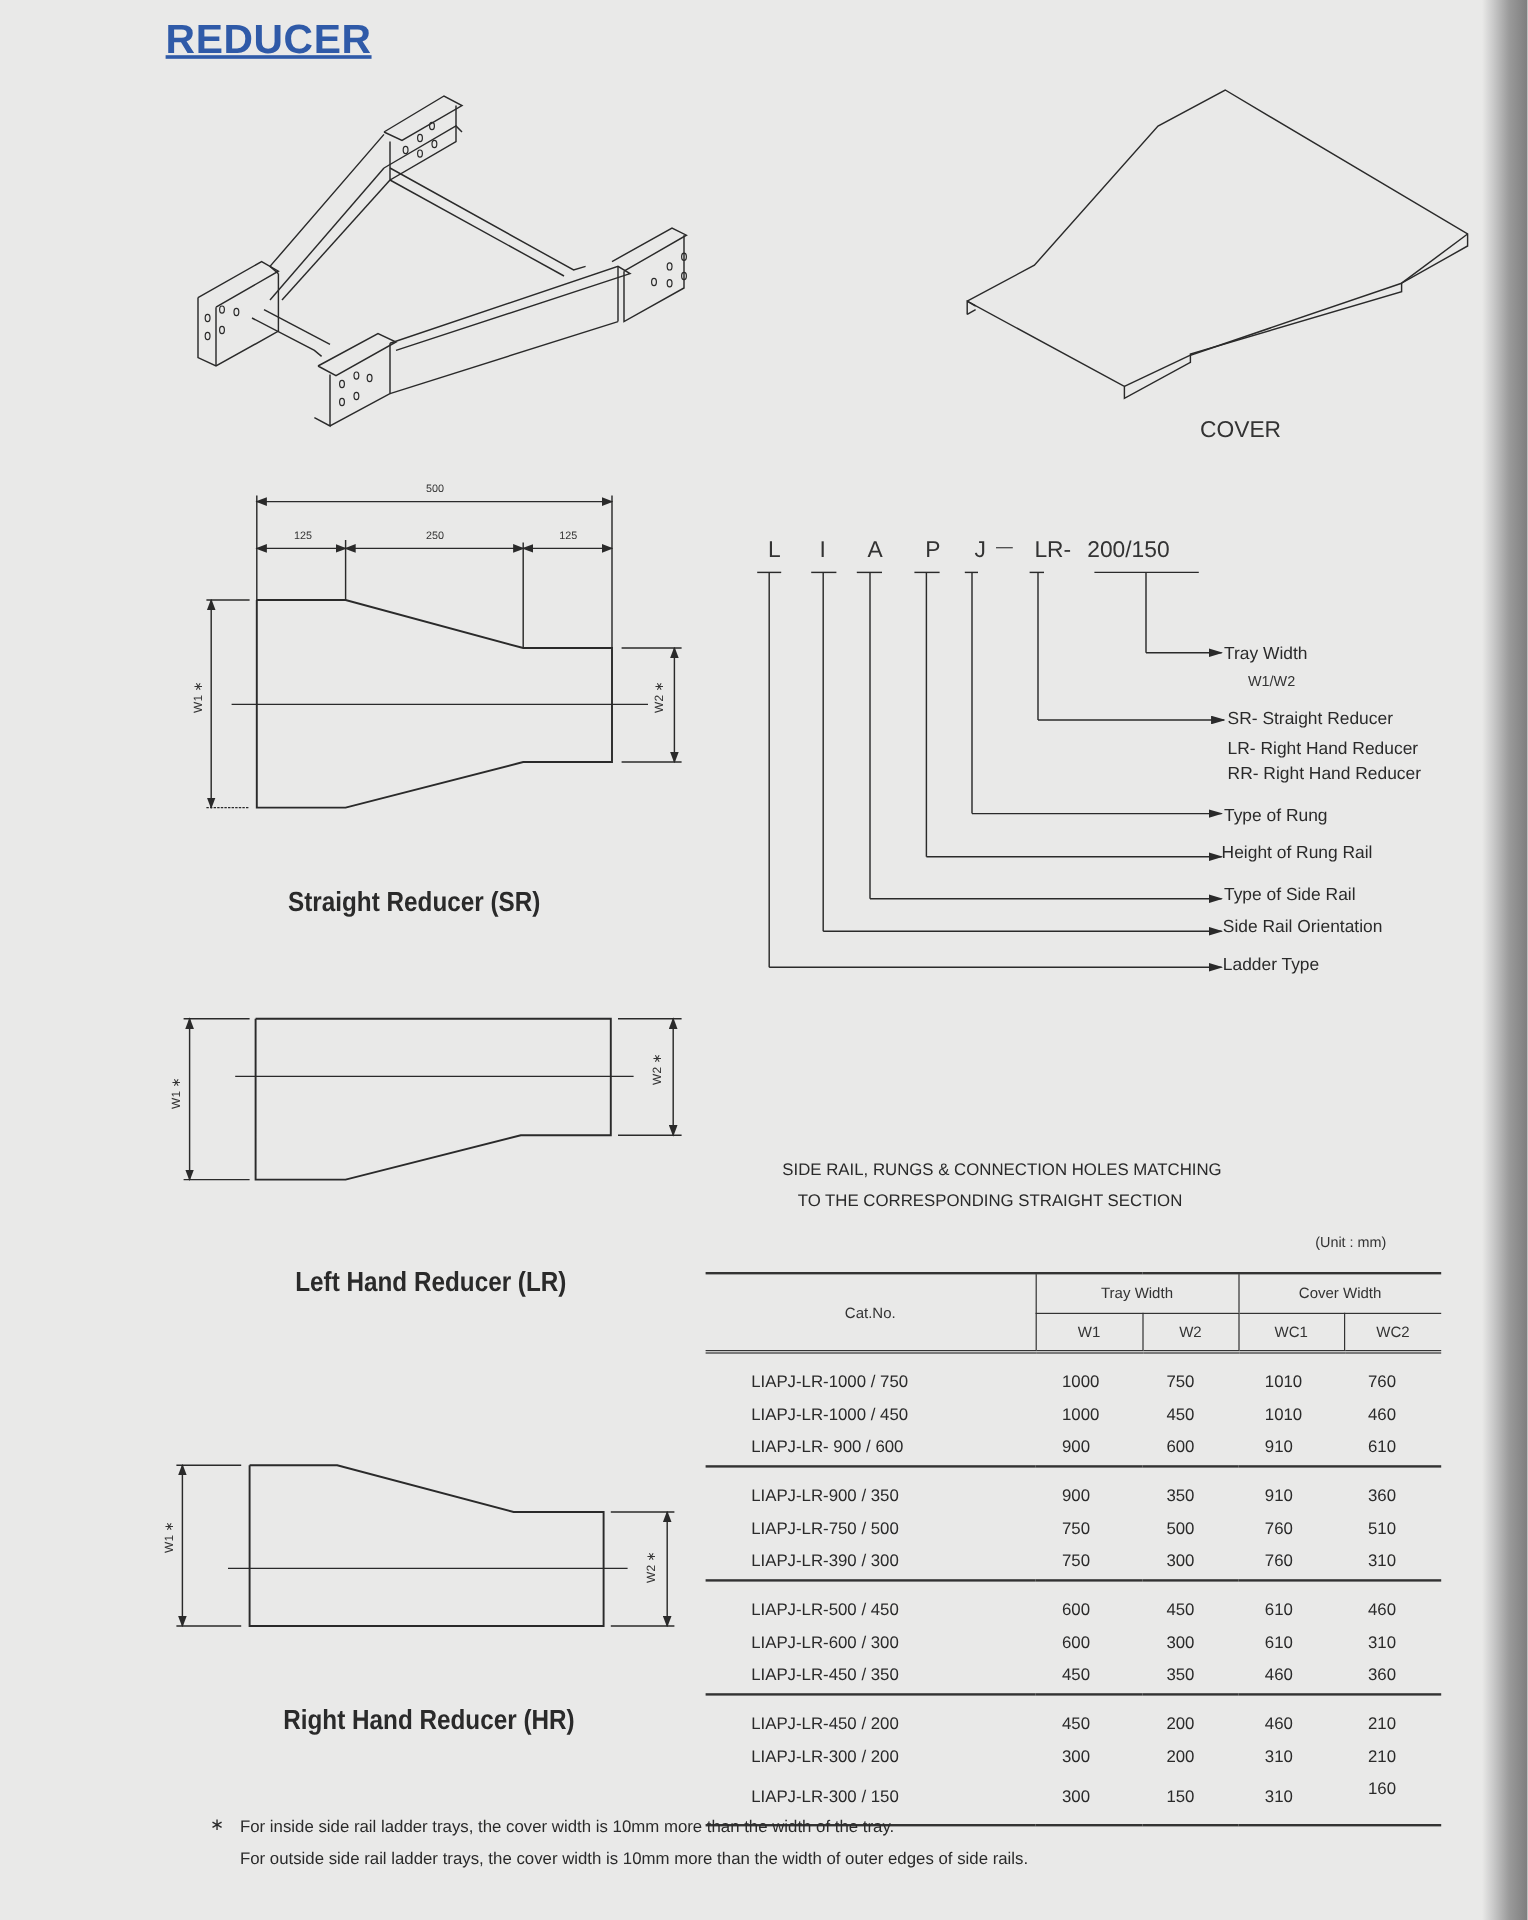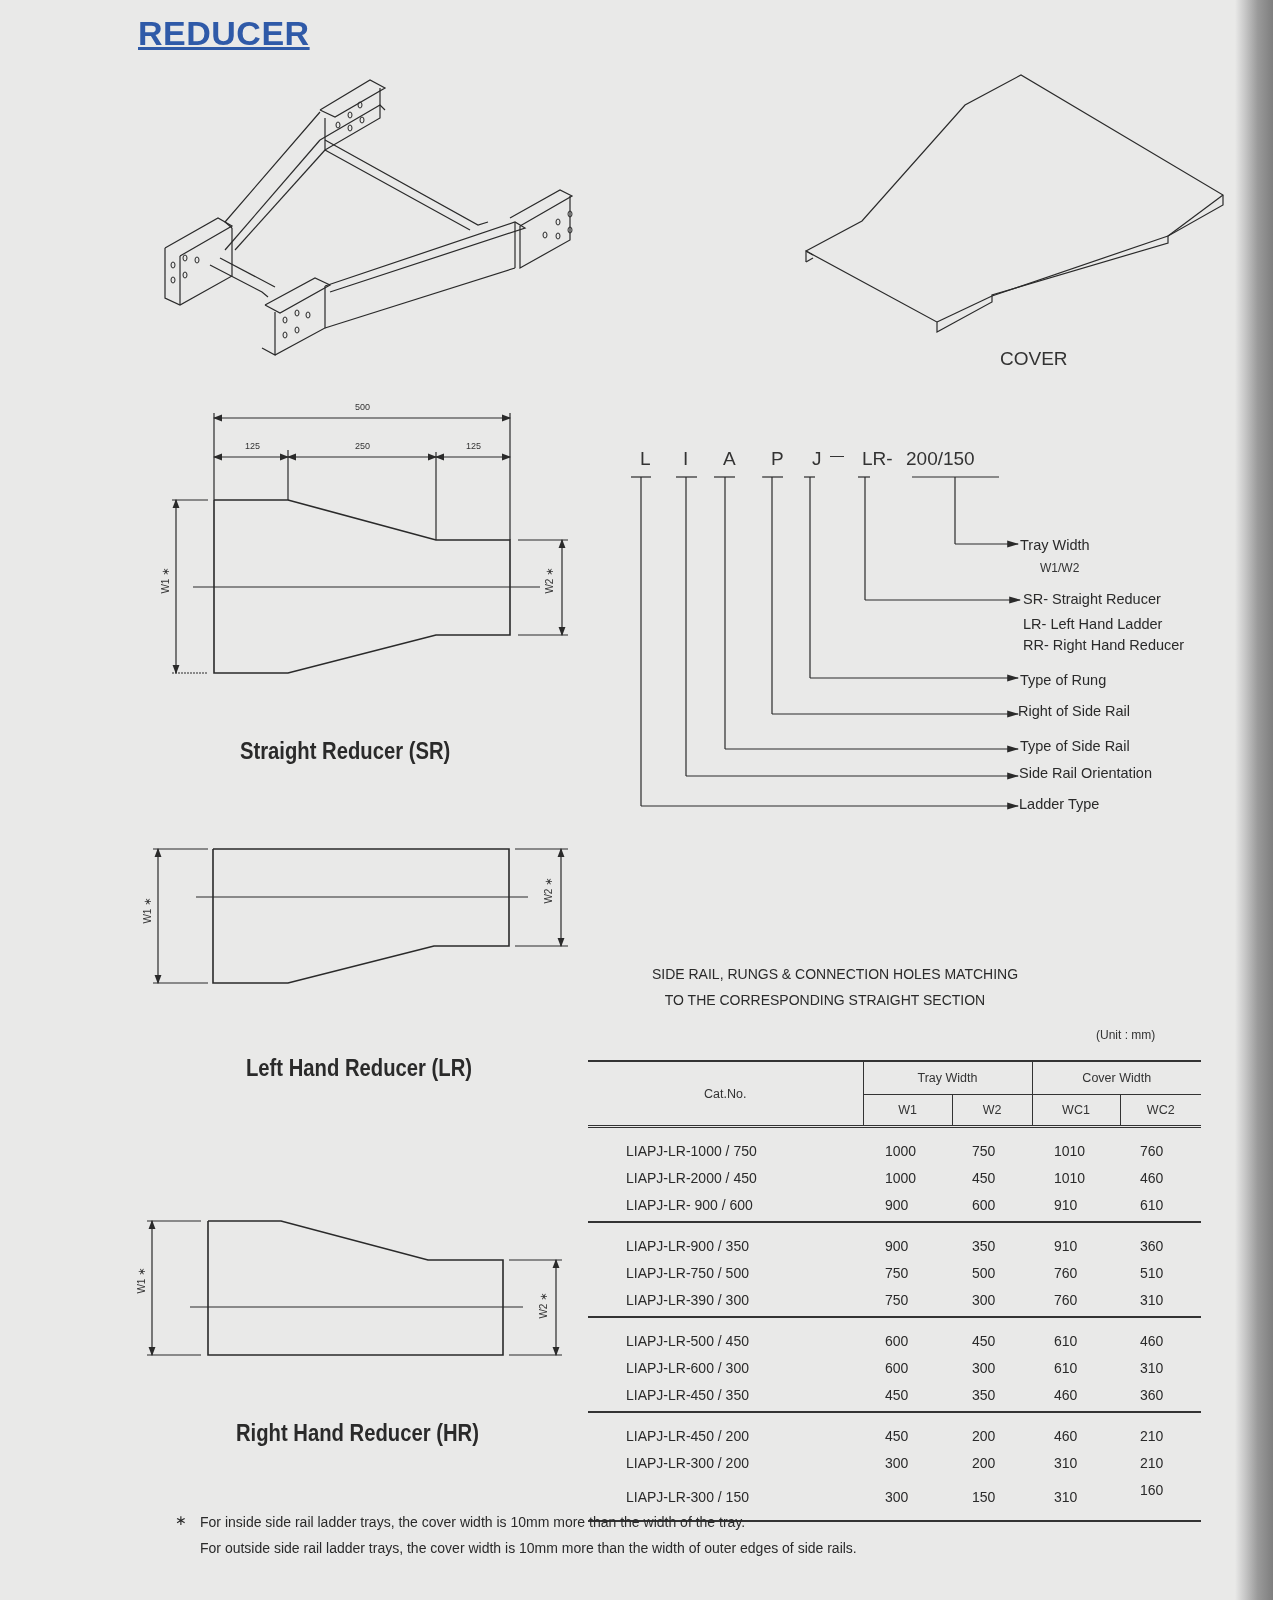--- a/index.html
+++ b/index.html
@@ -221,24 +221,24 @@
       <line x1="865" y1="477" x2="865" y2="600"></line>
       <line x1="865" y1="600" x2="1020" y2="600" marker-end="url(#ar)"></line>
     <line x1="912" y1="477" x2="999" y2="477"></line>
       <line x1="955" y1="477" x2="955" y2="544"></line>
       <line x1="955" y1="544" x2="1018" y2="544" marker-end="url(#ar)"></line>
   </g>
 </svg>
 <div class="abs leg" style="left:1020px;top:537px;">Tray Width</div>
 <div class="abs leg-sub" style="left:1040px;top:561px;">W1/W2</div>
 <div class="abs leg" style="left:1023px;top:591px;">SR- Straight Reducer</div>
-<div class="abs leg" style="left:1023px;top:616px;">LR- Left Hand Ladder</div>
+<div class="abs leg" style="left:1023px;top:616px;">LR- Right Hand Reducer</div>
 <div class="abs leg" style="left:1023px;top:637px;">RR- Right Hand Reducer</div>
 <div class="abs leg" style="left:1020px;top:672px;">Type of Rung</div>
-<div class="abs leg" style="left:1018px;top:703px;">Right of Side Rail</div>
+<div class="abs leg" style="left:1018px;top:703px;">Height of Rung Rail</div>
 <div class="abs leg" style="left:1020px;top:738px;">Type of Side Rail</div>
 <div class="abs leg" style="left:1019px;top:765px;">Side Rail Orientation</div>
 <div class="abs leg" style="left:1019px;top:796px;">Ladder Type</div>
 
 <div class="abs note-center" style="left:625px;top:966px;">SIDE RAIL, RUNGS &amp; CONNECTION HOLES MATCHING</div>
 <div class="abs note-center" style="left:615px;top:992px;">TO THE CORRESPONDING STRAIGHT SECTION</div>
 
 <div class="abs unit">(Unit : mm)</div>
 
 <table class="spec">
@@ -264,21 +264,21 @@
   </thead>
   <tbody id="spec-body">
       <tr>
         <td style="text-align: left; padding-left: 38px; height: 25px; padding-top: 10px;">LIAPJ-LR-1000 / 750</td>
         <td style="text-align: left; padding-left: 22px; height: 25px; padding-top: 10px;">1000</td>
         <td style="text-align: left; padding-left: 20px; height: 25px; padding-top: 10px;">750</td>
         <td style="text-align: left; padding-left: 22px; height: 25px; padding-top: 10px;">1010</td>
         <td style="text-align: left; padding-left: 20px; height: 25px; padding-top: 10px;">760</td>
       </tr>
       <tr>
-        <td style="text-align: left; padding-left: 38px; height: 25px;">LIAPJ-LR-2000 / 450</td>
+        <td style="text-align: left; padding-left: 38px; height: 25px;">LIAPJ-LR-1000 / 450</td>
         <td style="text-align: left; padding-left: 22px; height: 25px;">1000</td>
         <td style="text-align: left; padding-left: 20px; height: 25px;">450</td>
         <td style="text-align: left; padding-left: 22px; height: 25px;">1010</td>
         <td style="text-align: left; padding-left: 20px; height: 25px;">460</td>
       </tr>
       <tr>
         <td style="text-align: left; padding-left: 38px; height: 25px; border-bottom: 2px solid rgb(51, 51, 51); padding-bottom: 4px;">LIAPJ-LR- 900 / 600</td>
         <td style="text-align: left; padding-left: 22px; height: 25px; border-bottom: 2px solid rgb(51, 51, 51); padding-bottom: 4px;">900</td>
         <td style="text-align: left; padding-left: 20px; height: 25px; border-bottom: 2px solid rgb(51, 51, 51); padding-bottom: 4px;">600</td>
         <td style="text-align: left; padding-left: 22px; height: 25px; border-bottom: 2px solid rgb(51, 51, 51); padding-bottom: 4px;">910</td>

